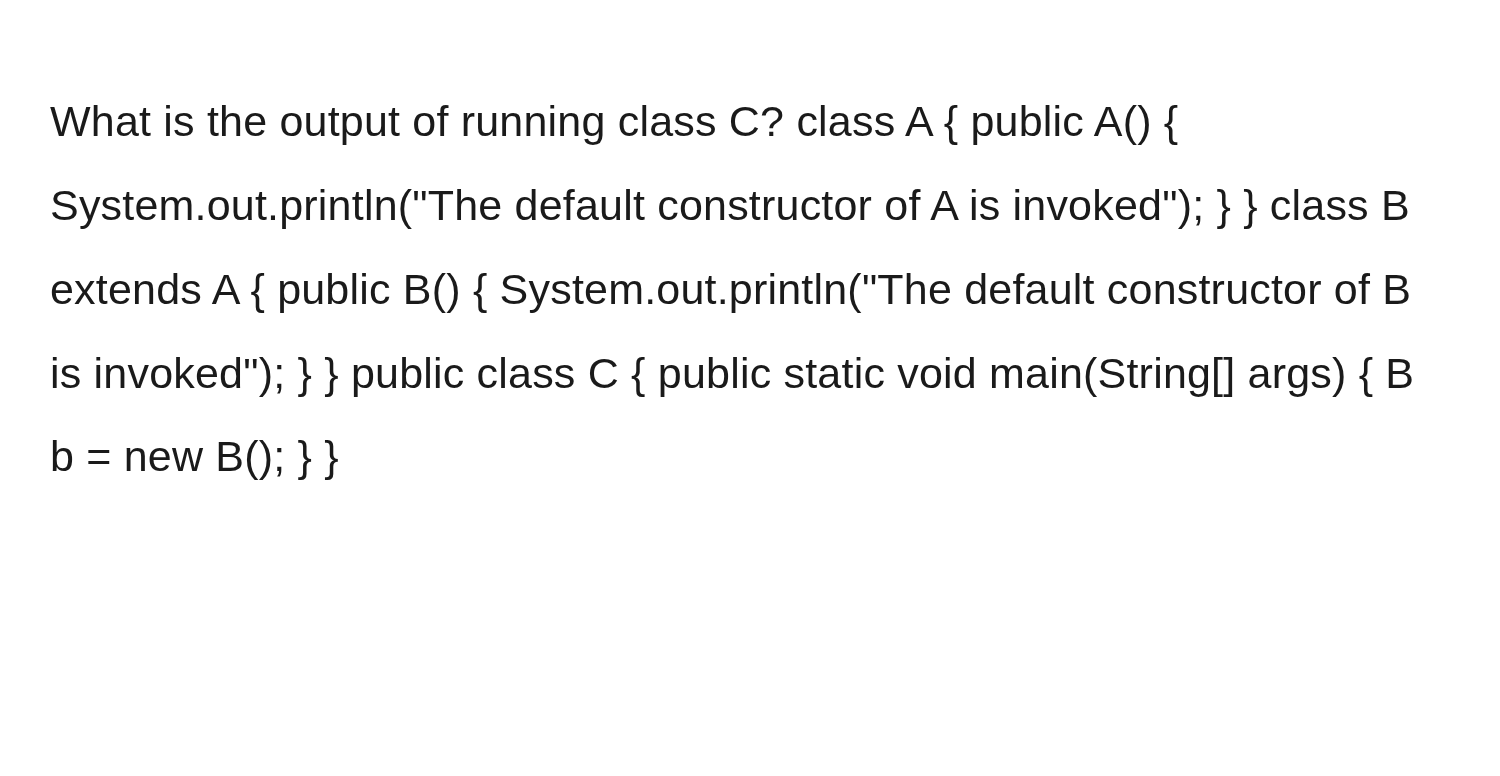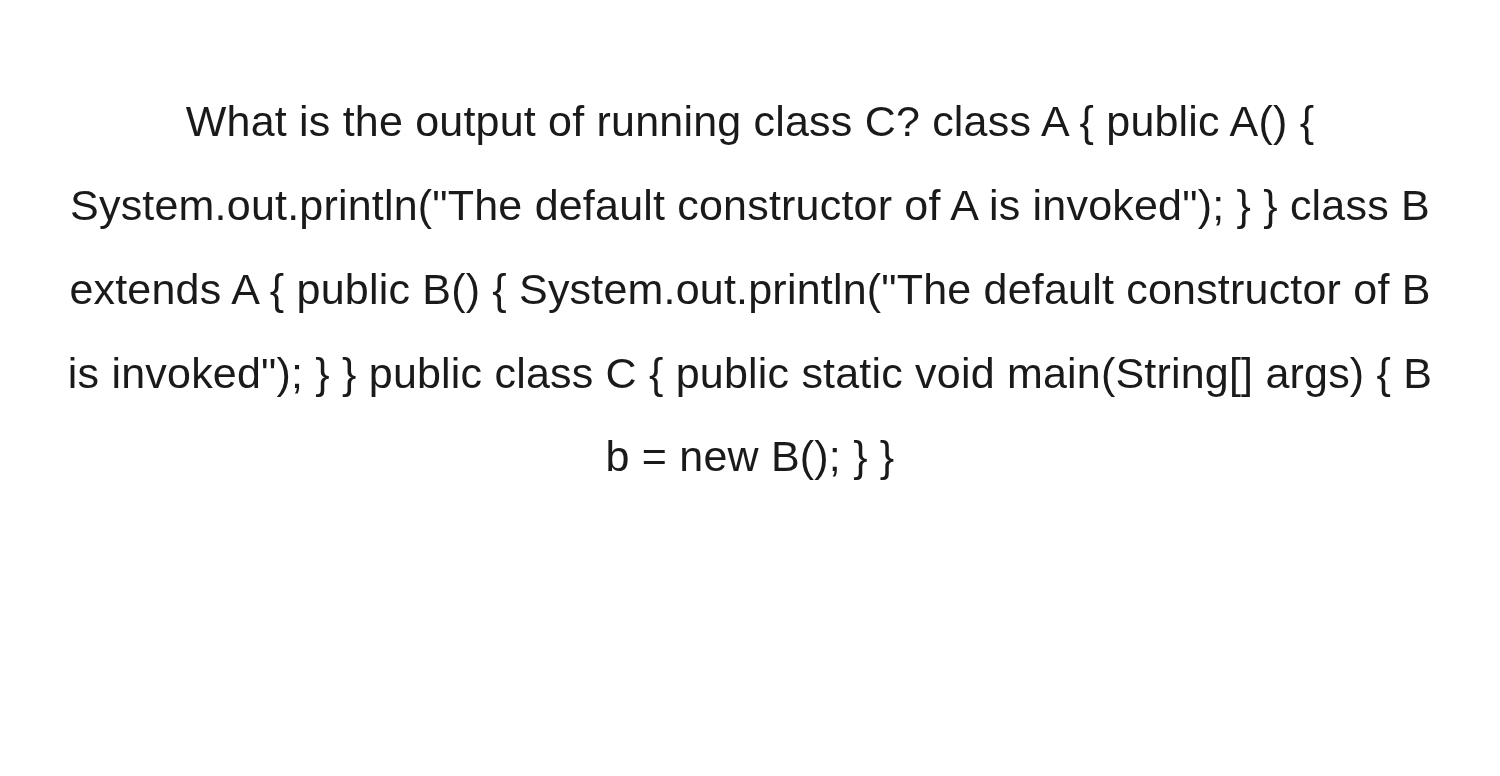--- a/index.html
+++ b/index.html
@@ -1,19 +1,18 @@
 <!DOCTYPE html>
 <html><head>
   <meta charset="utf-8">
   <style>
     * {
       margin: 0;
       padding: 0;
       box-sizing: border-box;
-      text-align: center;
     }
     body {
       width: 1500px;
       height: 776px;
       background: #ffffff;
       font-family: -apple-system, BlinkMacSystemFont, "Segoe UI", Helvetica, Arial, sans-serif;
       padding: 80px 50px;
     }
     .content {
       font-size: 43px;

